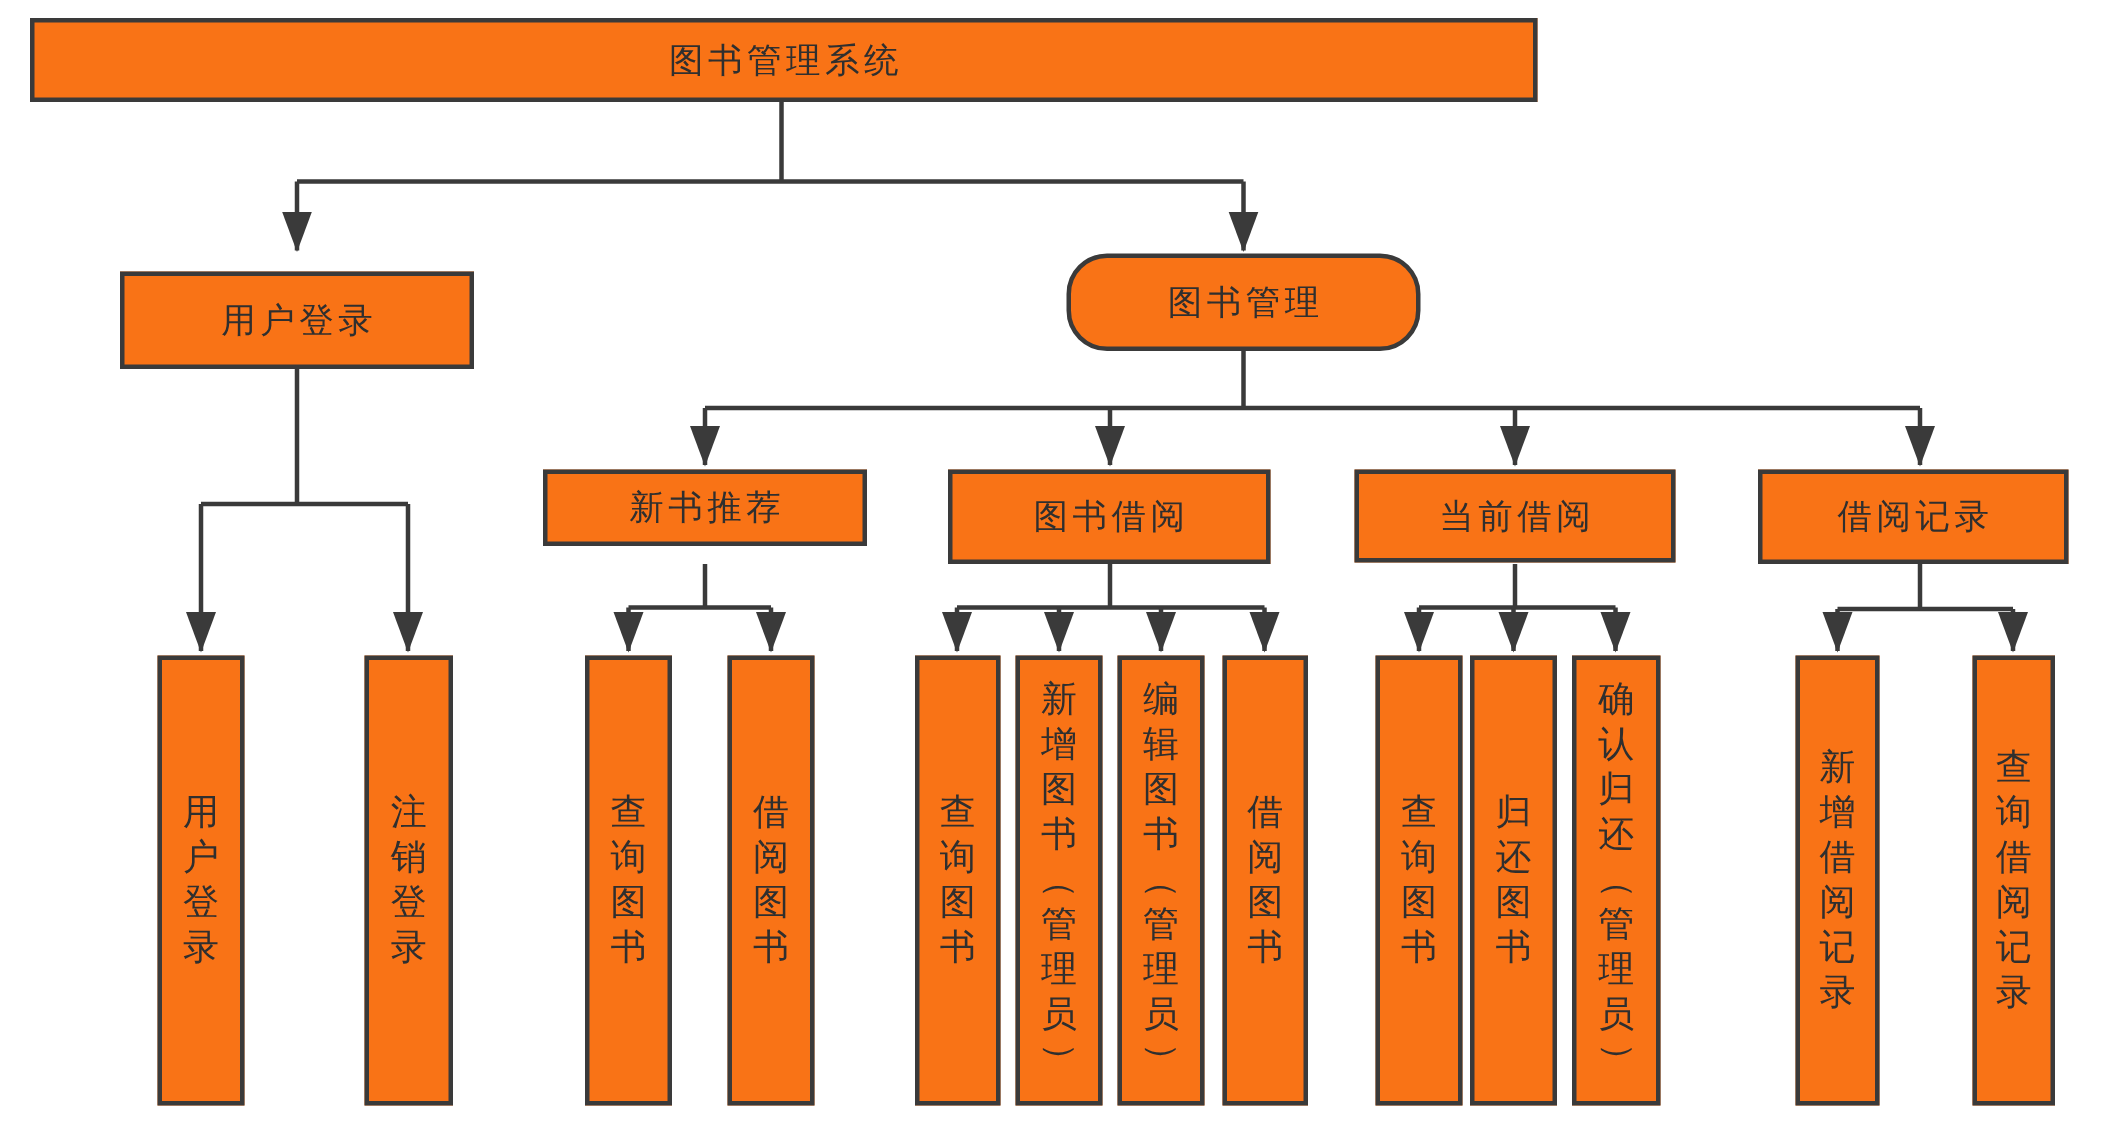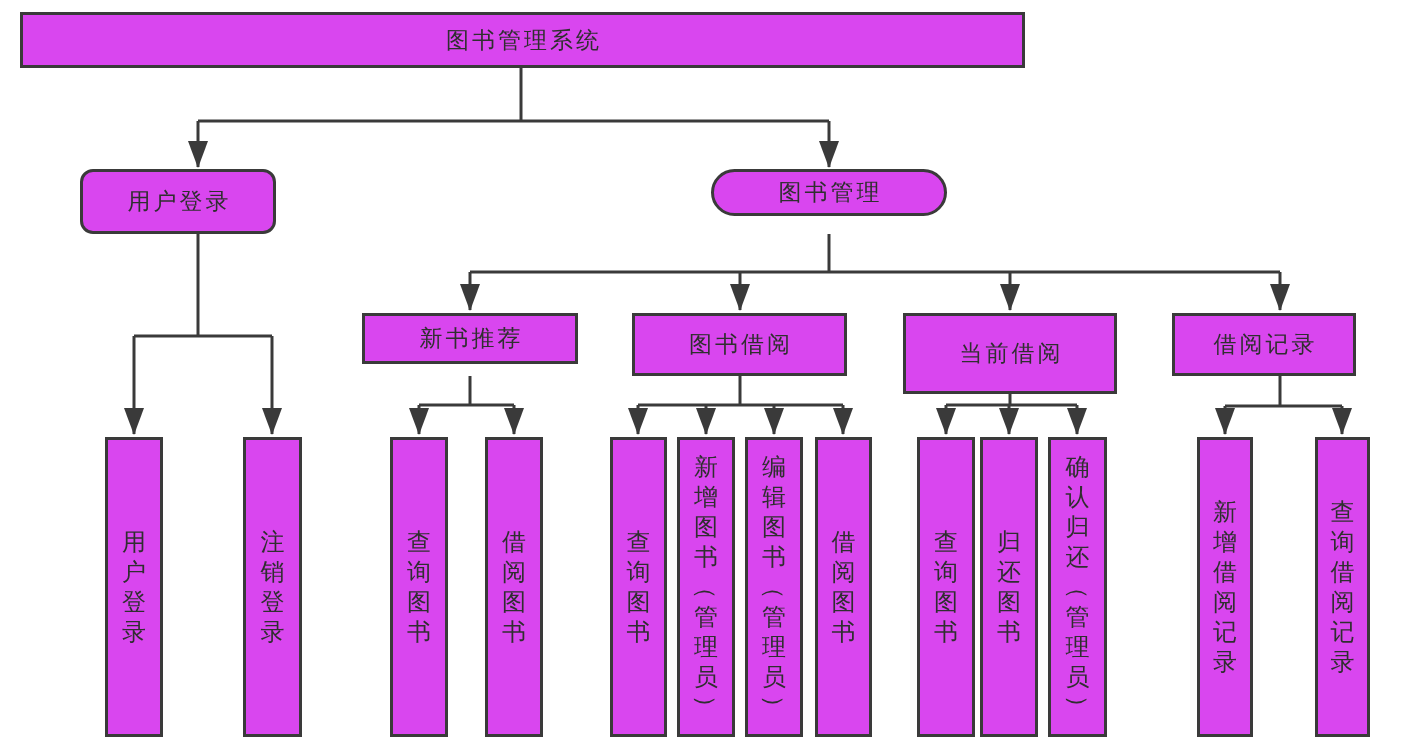--- a/index.html
+++ b/index.html
@@ -22,21 +22,21 @@
   .edge {
     fill: none;
     stroke: var(--line, #3a3a3a);
     stroke-width: 3;
   }
   .arrowhead { fill: var(--line, #3a3a3a); }
 
   .node {
     position: absolute;
     border: 3px solid var(--line, #3a3a3a);
-    background: #d946ef;
+    background: #f97316;
     display: flex;
     align-items: center;
     justify-content: center;
     color: var(--text, #303030);
   }
   .node.h .lbl {
     font-size: 23px;
     letter-spacing: 3px;
     text-indent: 3px;
     white-space: nowrap;
@@ -111,36 +111,36 @@
         <polyline points="1225,406 1342,406" class="edge"></polyline>
         <polyline points="1225,406 1225,434" class="edge" marker-end="url(#arrow)"></polyline>
         <polyline points="1342,406 1342,434" class="edge" marker-end="url(#arrow)"></polyline>
       </g>
   </svg>
 
   <div id="nodes">
       <div class="node h" style="left: 20px; top: 12px; width: 1005px; height: 56px;">
         <span class="lbl">图书管理系统</span>
       </div>
-      <div class="node h" style="left: 80px; top: 169px; width: 196px; height: 65px; border-radius: 13px;">
+      <div class="node h" style="left: 80px; top: 181px; width: 236px; height: 65px;">
         <span class="lbl">用户登录</span>
       </div>
-      <div class="node h" style="left: 711px; top: 169px; width: 236px; height: 47px; border-radius: 27px;">
+      <div class="node h" style="left: 711px; top: 169px; width: 236px; height: 65px; border-radius: 27px;">
         <span class="lbl">图书管理</span>
       </div>
       <div class="node h" style="left: 362px; top: 313px; width: 216px; height: 51px;">
         <span class="lbl">新书推荐</span>
       </div>
       <div class="node h" style="left: 632px; top: 313px; width: 215px; height: 63px; text-align: center;">
         <span class="lbl">图书借阅</span>
       </div>
-      <div class="node h" style="left: 903px; top: 313px; width: 214px; height: 81px; text-align: center;">
+      <div class="node h" style="left: 903px; top: 313px; width: 214px; height: 62px; text-align: center;">
         <span class="lbl">当前借阅</span>
       </div>
-      <div class="node h" style="left: 1172px; top: 313px; width: 184px; height: 63px;">
+      <div class="node h" style="left: 1172px; top: 313px; width: 207px; height: 63px;">
         <span class="lbl">借阅记录</span>
       </div>
       <div class="node v" style="left: 105px; top: 437px; width: 58px; height: 300px;">
         <span class="lbl">
           <span class="ch">用</span>
           <span class="ch">户</span>
           <span class="ch">登</span>
           <span class="ch">录</span>
         </span>
       </div>

